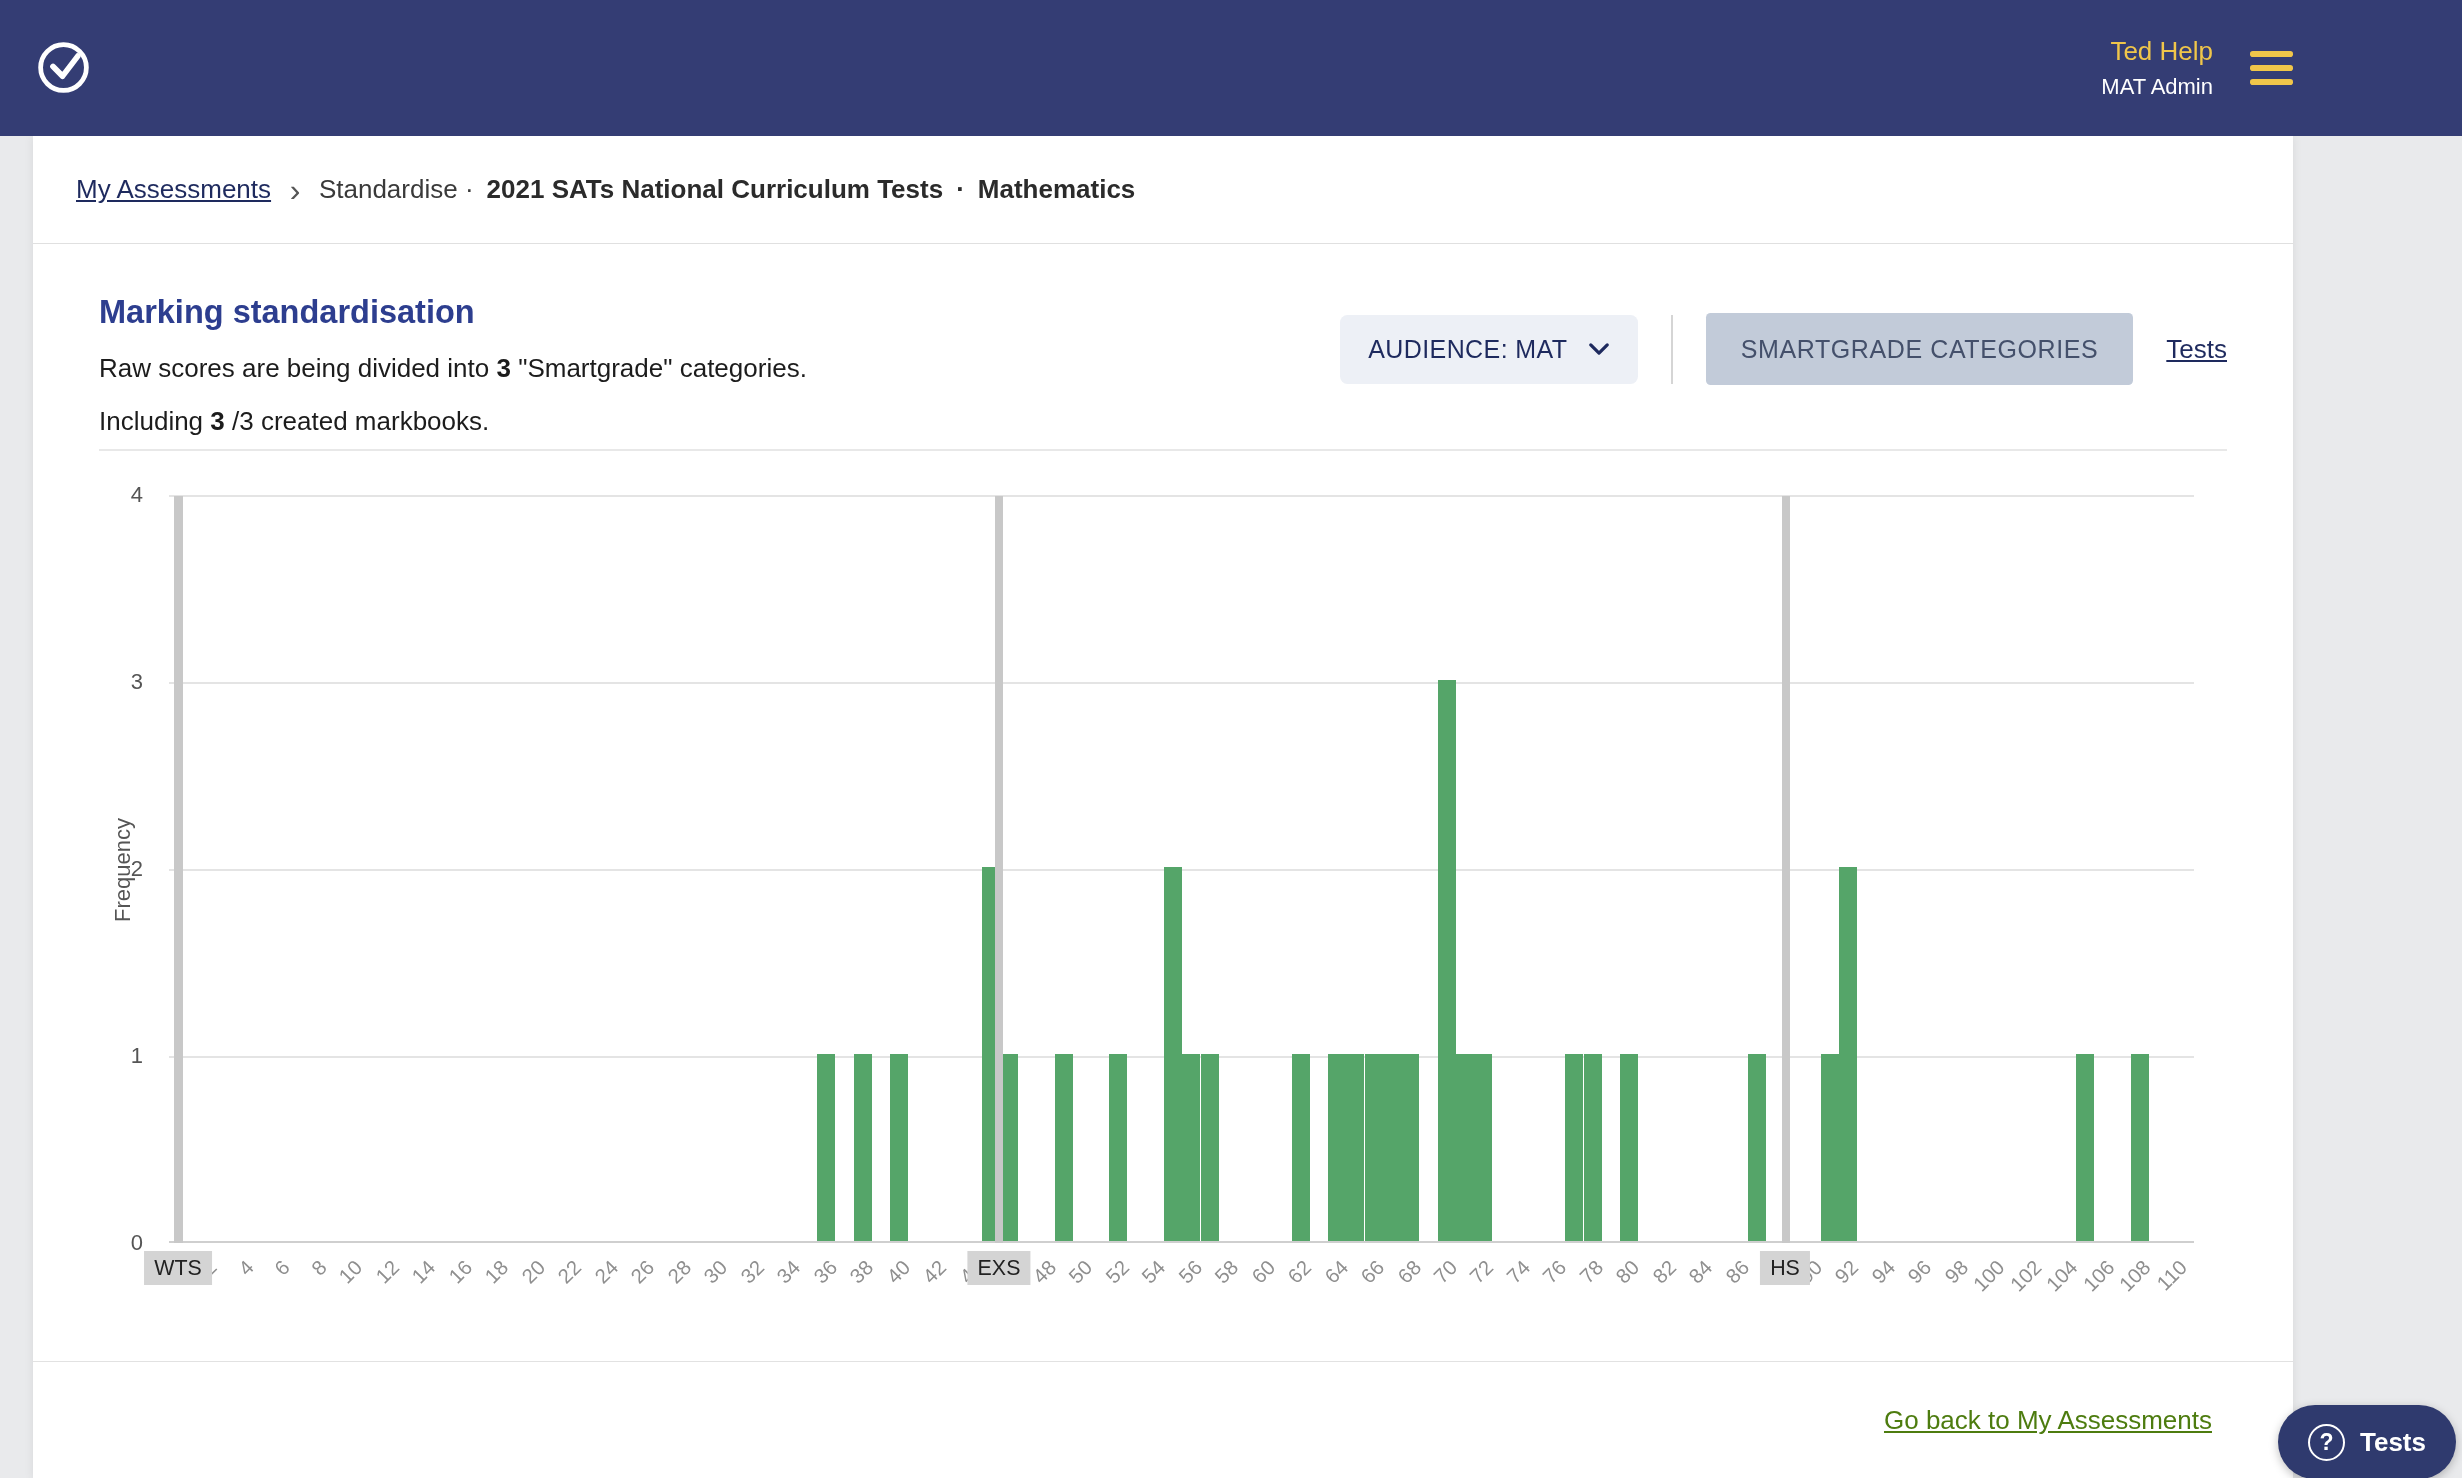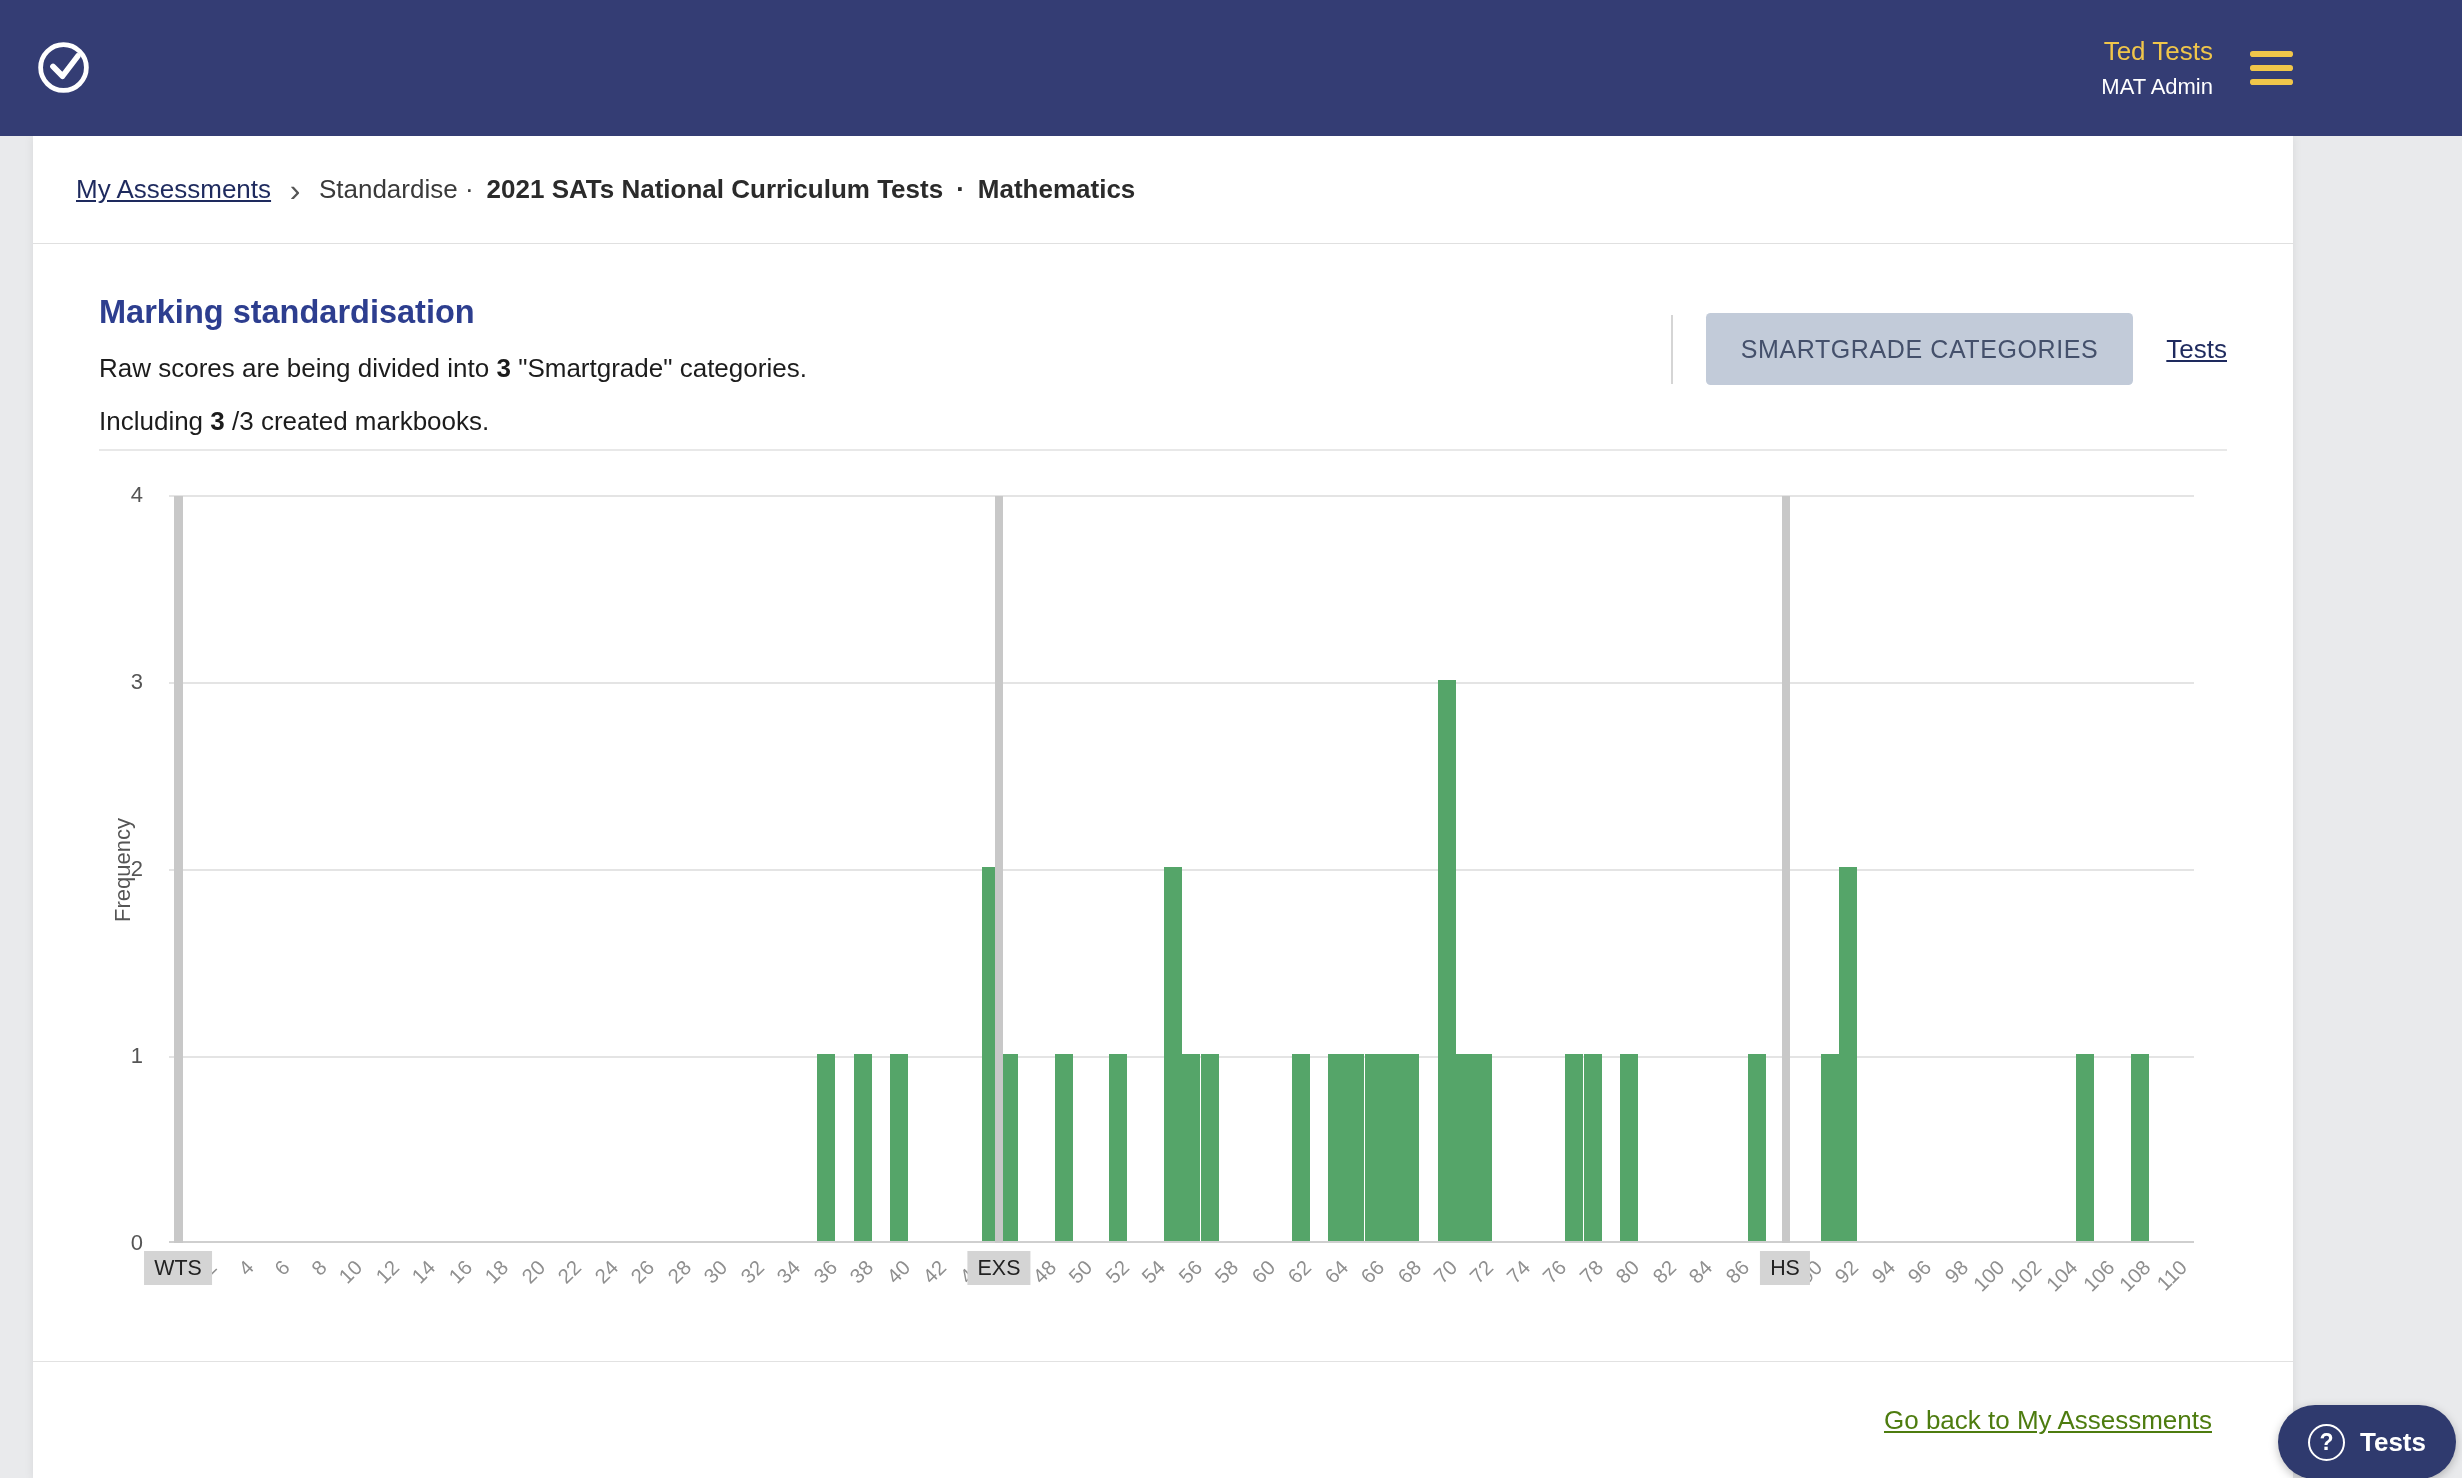--- a/index.html
+++ b/index.html
@@ -84,21 +84,21 @@
 </style>
 </head>
 <body>
 
 <nav class="navbar">
   <svg class="logo" viewBox="0 0 64 64">
     <circle cx="32" cy="31" r="24" fill="none" stroke="#ffffff" stroke-width="5"></circle>
     <path d="M21 30 l10 10 l16 -21" fill="none" stroke="#ffffff" stroke-width="6" stroke-linecap="round" stroke-linejoin="round"></path>
   </svg>
   <div class="user-block">
-    <div class="user-name">Ted Tests</div>
+    <div class="user-name">Ted Help</div>
     <div class="user-role">MAT Admin</div>
   </div>
   <button class="hamburger">
     <span></span>
       <span></span>
       <span></span>
   </button>
 </nav>
 
 <main class="card">
@@ -112,20 +112,26 @@
     <span class="bc-bold">Mathematics</span>
   </div>
 
   <div class="intro">
     <h1 class="page-title">Marking standardisation</h1>
     <p><span>Raw scores are being divided into </span><b>3</b><span> "Smartgrade" categories.</span></p>
     <p><span>Including </span><b>3</b><span> /3 created markbooks.</span></p>
   </div>
 
   <div class="controls">
+    <button class="audience-btn">
+      <span>AUDIENCE: MAT</span>
+      <svg width="22" height="15" viewBox="0 0 24 16">
+        <path d="M3 3 L12 12 L21 3" fill="none" stroke="#1e2a5e" stroke-width="3.5" stroke-linecap="round" stroke-linejoin="round"></path>
+      </svg>
+    </button>
     <div class="controls-divider"></div>
     <button class="categories-btn">SMARTGRADE CATEGORIES</button>
     <a class="enable-link" href="#">Tests</a>
   </div>
 
   <div class="rule"></div>
 
   <div class="plot" id="plot">
     <div class="baseline"></div>
     <div class="ylabel">Frequency</div>

